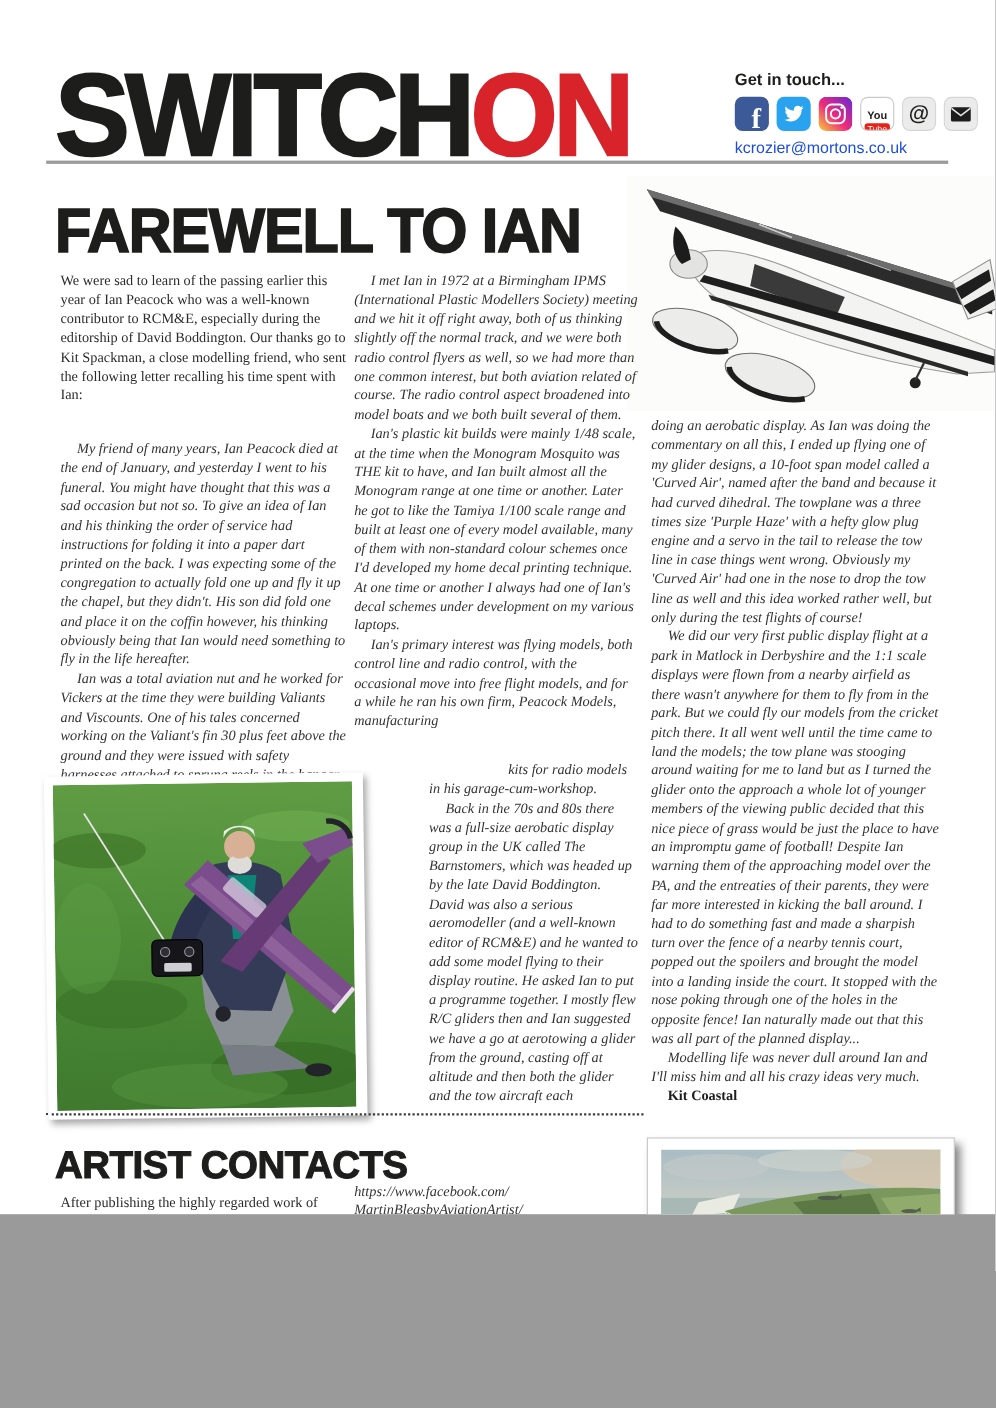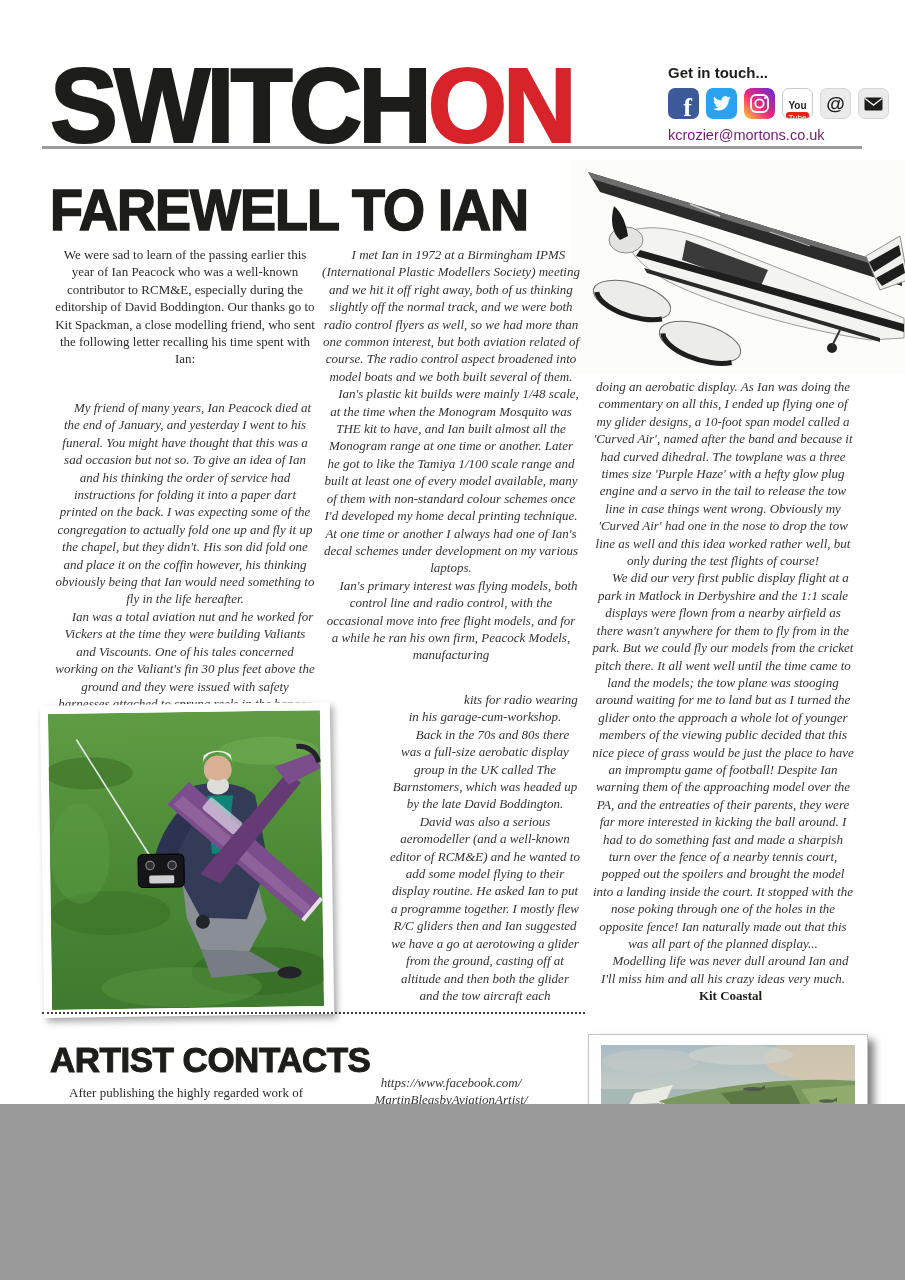--- a/index.html
+++ b/index.html
@@ -18,31 +18,31 @@
   .icon{width:31px;height:31px;border-radius:7px;display:flex;align-items:center;justify-content:center;overflow:hidden}
   .icon.fb{background:#3d5a98}
   .icon.tw{background:#29a3ef}
   .icon.yt{background:#ffffff;border:1px solid #c9c9c9;flex-direction:column}
   .icon.gr{background:#ebebeb;border:1px solid #d5d5d5}
   .fb-f{color:#fff;font-family:"Liberation Serif",serif;font-weight:bold;font-size:26px;line-height:1;margin-top:8px;margin-left:8px}
   .yt-top{font-size:10px;font-weight:bold;color:#1d1d1b;line-height:1;margin-top:17px}
   .yt-badge{background:#e62117;color:#fff;font-size:8px;font-weight:normal;line-height:1;
             padding:2px 3px;border-radius:3px;margin-top:1px}
   .at-glyph{font-size:19px;font-weight:bold;color:#1d1d1b;font-family:"Liberation Sans",sans-serif}
-  .email{margin-top:8px;font-size:14.5px;color:#701a75}
+  .email{margin-top:8px;font-size:14.5px;color:#1d4ed8}
   .rule{position:absolute;left:42px;top:146px;width:820px;height:3px;background:#9c9c9c}
   
   .headline{position:absolute;left:50px;top:178px;font-family:"Liberation Sans",sans-serif;
             font-weight:bold;font-size:54px;color:#1d1d1b;-webkit-text-stroke:1.5px #1d1d1b;
             letter-spacing:-1px;transform:scale(1,1.05);transform-origin:left top;white-space:nowrap}
   .artist-head{position:absolute;left:50px;top:1040px;font-family:"Liberation Sans",sans-serif;
             font-weight:bold;font-size:35px;color:#1d1d1b;-webkit-text-stroke:1px #1d1d1b;
             letter-spacing:-0.5px;white-space:nowrap}
   
-  .col{position:absolute;font-size:13px;line-height:17.4px;color:#2b2b2b;text-align:center}
+  .col{position:absolute;font-size:13px;line-height:17.4px;color:#2b2b2b;text-align:left}
   .col p{margin:0}
   .ital p{font-style:italic;color:#333}
   .ind{text-indent:15px}
   .sig{font-style:normal !important;font-weight:bold;color:#1d1d1b !important}
   .noel-label{font-style:normal;color:#2b2b2b}
   
   .photo-plane{position:absolute;left:570px;top:160px;width:335px;height:214px}
   .photo-man{position:absolute;left:42px;top:704px;width:290px;background:#fff;padding:8px;
              box-shadow:3px 4px 7px rgba(0,0,0,.35);transform:rotate(-0.8deg)}
   .photo-man svg{display:block}
@@ -154,21 +154,21 @@
     <p class="ind">My friend of many years, Ian Peacock died at the end of January, and yesterday I went to his funeral. You might have thought that this was a sad occasion but not so. To give an idea of Ian and his thinking the order of service had instructions for folding it into a paper dart printed on the back. I was expecting some of the congregation to actually fold one up and fly it up the chapel, but they didn't. His son did fold one and place it on the coffin however, his thinking obviously being that Ian would need something to fly in the life hereafter.</p>
     <p class="ind">Ian was a total aviation nut and he worked for Vickers at the time they were building Valiants and Viscounts. One of his tales concerned working on the Valiant's fin 30 plus feet above the ground and they were issued with safety harnesses attached to sprung reels in the hangar roof.</p>
   </div>
 
   <div class="col ital" style="left:322px;top:246px;width:258px">
     <p class="ind">I met Ian in 1972 at a Birmingham IPMS (International Plastic Modellers Society) meeting and we hit it off right away, both of us thinking slightly off the normal track, and we were both radio control flyers as well, so we had more than one common interest, but both aviation related of course. The radio control aspect broadened into model boats and we both built several of them.</p>
     <p class="ind">Ian's plastic kit builds were mainly 1/48 scale, at the time when the Monogram Mosquito was THE kit to have, and Ian built almost all the Monogram range at one time or another. Later he got to like the Tamiya 1/100 scale range and built at least one of every model available, many of them with non-standard colour schemes once I'd developed my home decal printing technique. At one time or another I always had one of Ian's decal schemes under development on my various laptops.</p>
     <p class="ind">Ian's primary interest was flying models, both control line and radio control, with the occasional move into free flight models, and for a while he ran his own firm, Peacock Models, manufacturing</p>
   </div>
   <div class="col ital" style="left:390px;top:691px;width:190px">
-    <p style="text-indent:72px">kits for radio wearing in his garage-cum-workshop.</p>
+    <p style="text-indent:72px">kits for radio models in his garage-cum-workshop.</p>
     <p class="ind">Back in the 70s and 80s there was a full-size aerobatic display group in the UK called The Barnstomers, which was headed up by the late David Boddington. David was also a serious aeromodeller (and a well-known editor of RCM&amp;E) and he wanted to add some model flying to their display routine. He asked Ian to put a programme together. I mostly flew R/C gliders then and Ian suggested we have a go at aerotowing a glider from the ground, casting off at altitude and then both the glider and the tow aircraft each</p>
   </div>
 
   <div class="col ital" style="left:592px;top:378px;width:262px">
     <p>doing an aerobatic display. As Ian was doing the commentary on all this, I ended up flying one of my glider designs, a 10-foot span model called a 'Curved Air', named after the band and because it had curved dihedral. The towplane was a three times size 'Purple Haze' with a hefty glow plug engine and a servo in the tail to release the tow line in case things went wrong. Obviously my 'Curved Air' had one in the nose to drop the tow line as well and this idea worked rather well, but only during the test flights of course!</p>
     <p class="ind">We did our very first public display flight at a park in Matlock in Derbyshire and the 1:1 scale displays were flown from a nearby airfield as there wasn't anywhere for them to fly from in the park. But we could fly our models from the cricket pitch there. It all went well until the time came to land the models; the tow plane was stooging around waiting for me to land but as I turned the glider onto the approach a whole lot of younger members of the viewing public decided that this nice piece of grass would be just the place to have an impromptu game of football! Despite Ian warning them of the approaching model over the PA, and the entreaties of their parents, they were far more interested in kicking the ball around. I had to do something fast and made a sharpish turn over the fence of a nearby tennis court, popped out the spoilers and brought the model into a landing inside the court. It stopped with the nose poking through one of the holes in the opposite fence! Ian naturally made out that this was all part of the planned display...</p>
     <p class="ind">Modelling life was never dull around Ian and I'll miss him and all his crazy ideas very much.</p>
     <p class="sig ind">Kit Coastal</p>
   </div>
 

